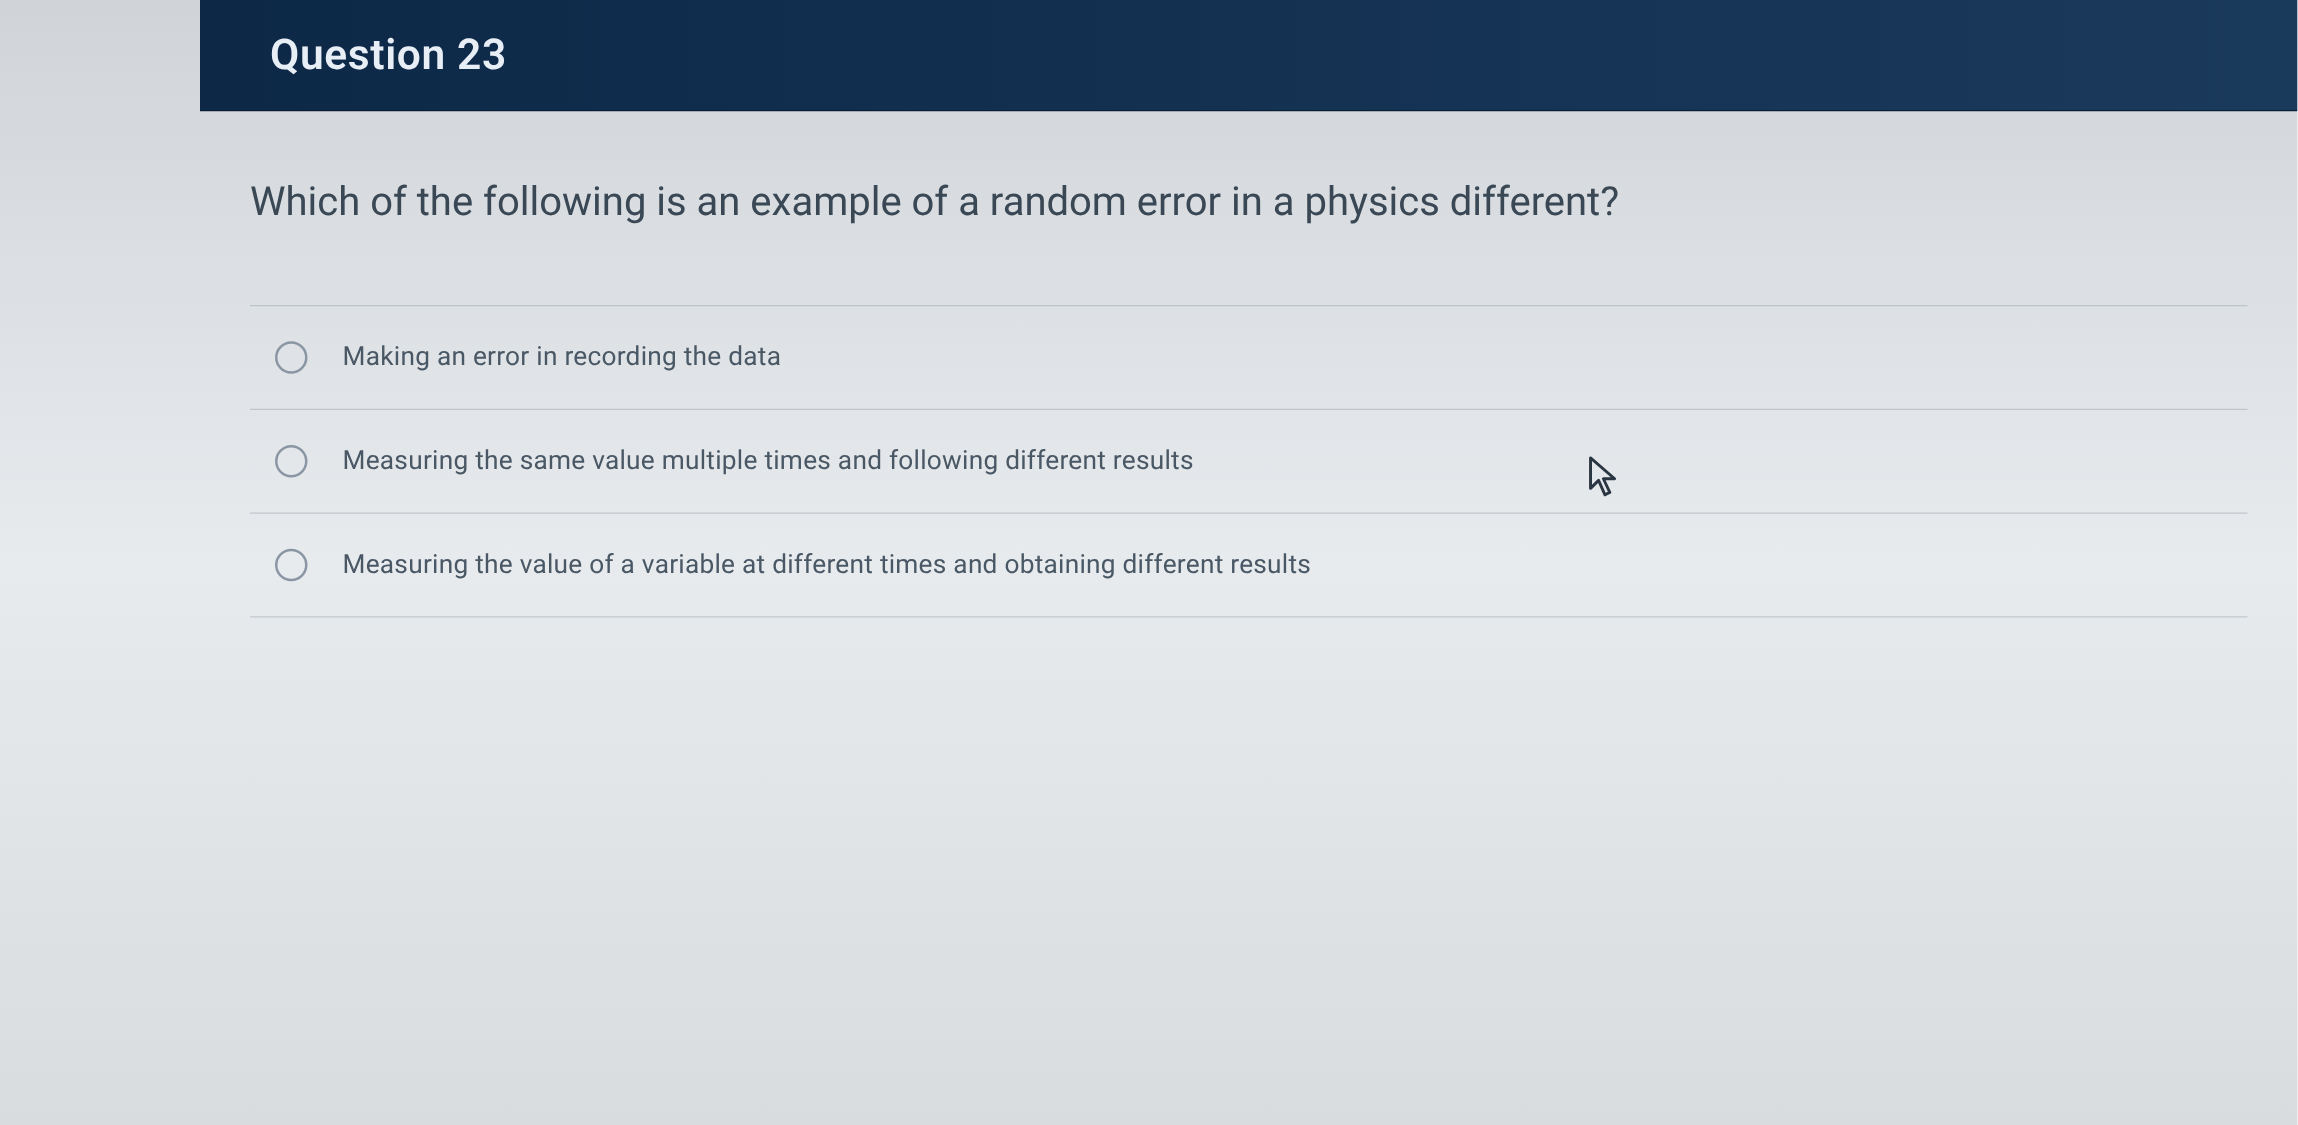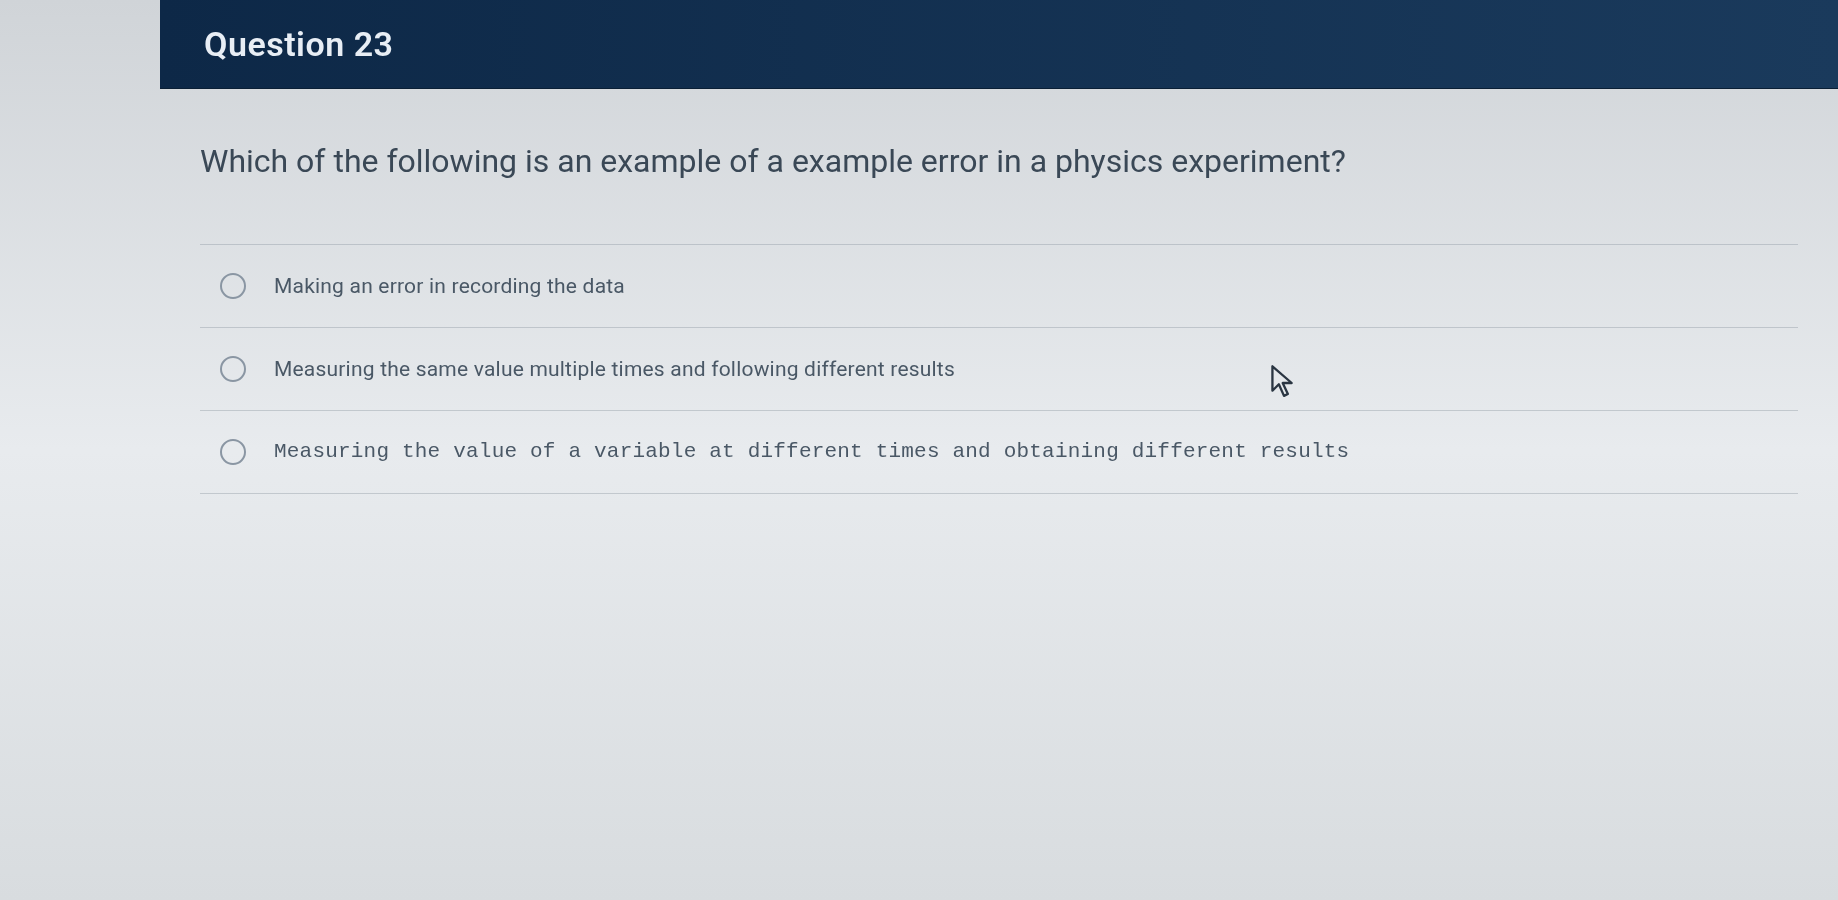--- a/index.html
+++ b/index.html
@@ -14,21 +14,21 @@
       height: 900px;
       overflow: hidden;
       padding-left: 160px;
     }
     .question-container {
       width: 100%;
       height: 100%;
     }
     .question-header {
       background: linear-gradient(to right, #0d2847 0%, #1a3a5c 100%);
-      padding: 24px 44px;
+      padding: 24px 56px;
       border-bottom: 1px solid #0a1f35;
     }
     .question-title {
       color: #e8eef5;
       font-size: 34px;
       font-weight: 600;
       letter-spacing: 0.5px;
     }
     .question-body {
       padding: 50px 40px 30px 40px;
@@ -43,21 +43,20 @@
     }
     .option-row {
       display: flex;
       align-items: center;
       padding: 28px 10px 28px 20px;
       border-top: 1px solid rgba(140, 150, 160, 0.4);
       cursor: pointer;
     }
     .option-row:last-child {
       border-bottom: 1px solid rgba(140, 150, 160, 0.4);
-      font-family: Liberation Mono, monospace;
     }
     .radio-circle {
       width: 26px;
       height: 26px;
       border: 2px solid #8a96a3;
       border-radius: 50%;
       background: transparent;
       margin-right: 28px;
       flex-shrink: 0;
     }
@@ -77,21 +76,21 @@
     }
   </style>
 </head>
 <body>
 
 <div class="question-container">
   <div class="question-header">
     <h2 class="question-title">Question 23</h2>
   </div>
   <div class="question-body">
-    <p class="question-prompt">Which of the following is an example of a example error in a physics experiment?</p>
+    <p class="question-prompt">Which of the following is an example of a random error in a physics different?</p>
 
     <div class="option-row">
       <span class="radio-circle"></span>
       <span class="option-label">Making an error in recording the data</span>
     </div>
 
     <div class="option-row">
       <span class="radio-circle"></span>
       <span class="option-label">Measuring the same value multiple times and following different results</span>
     </div>

